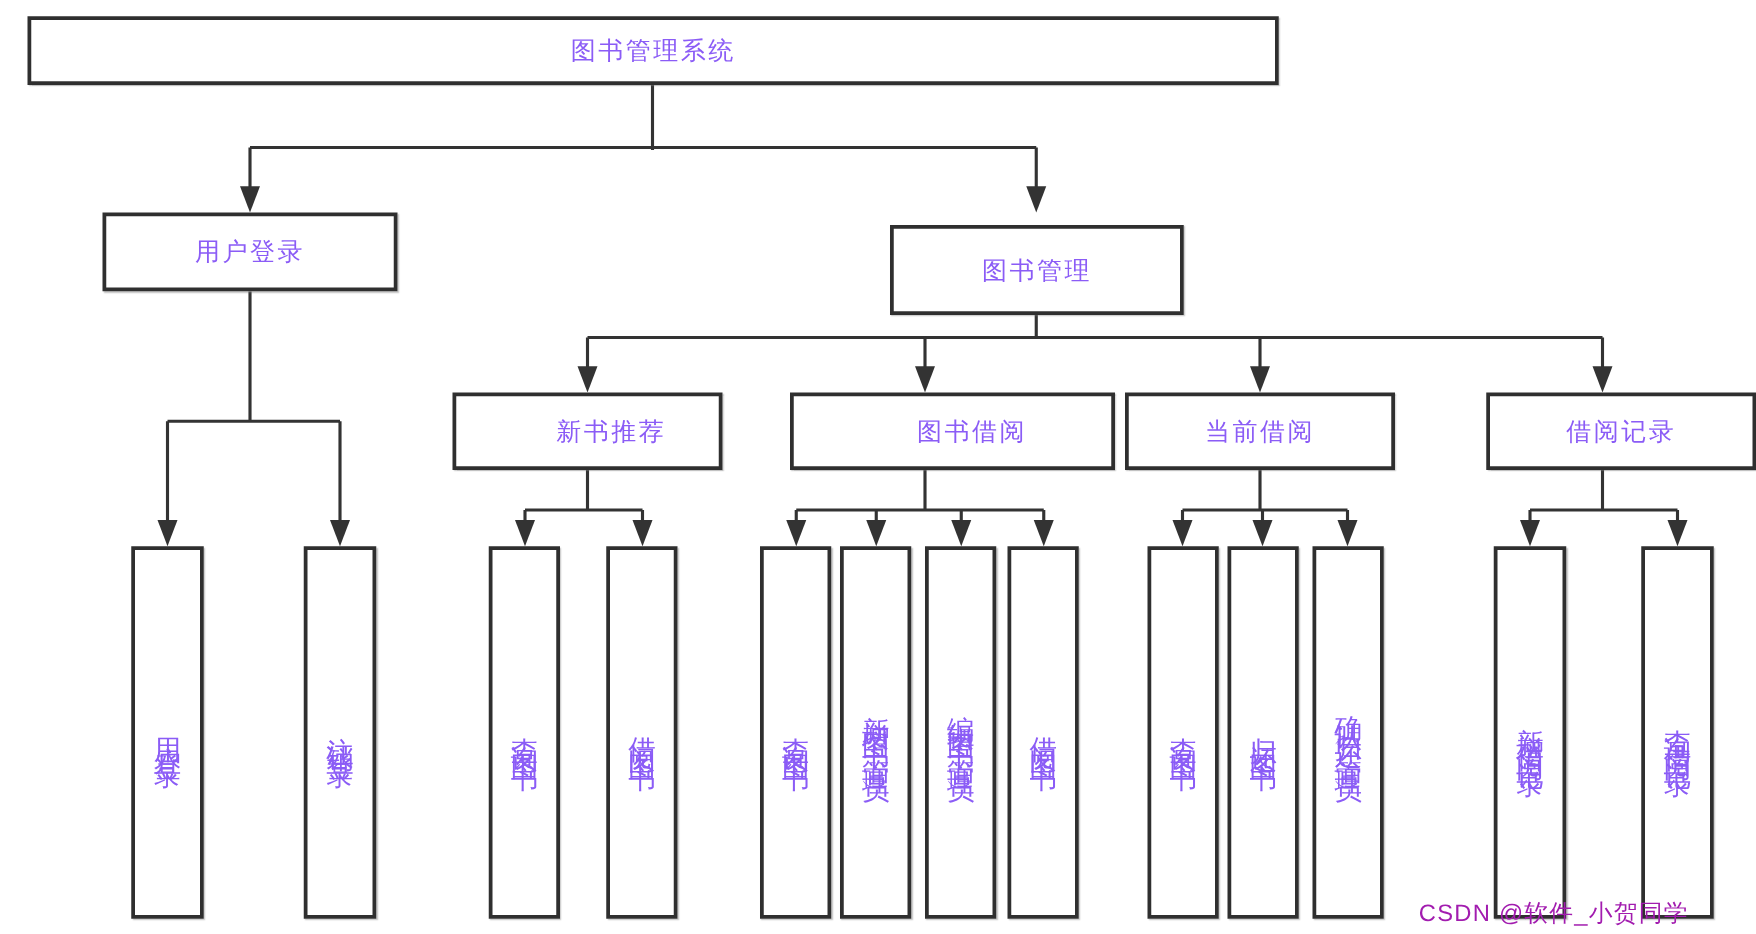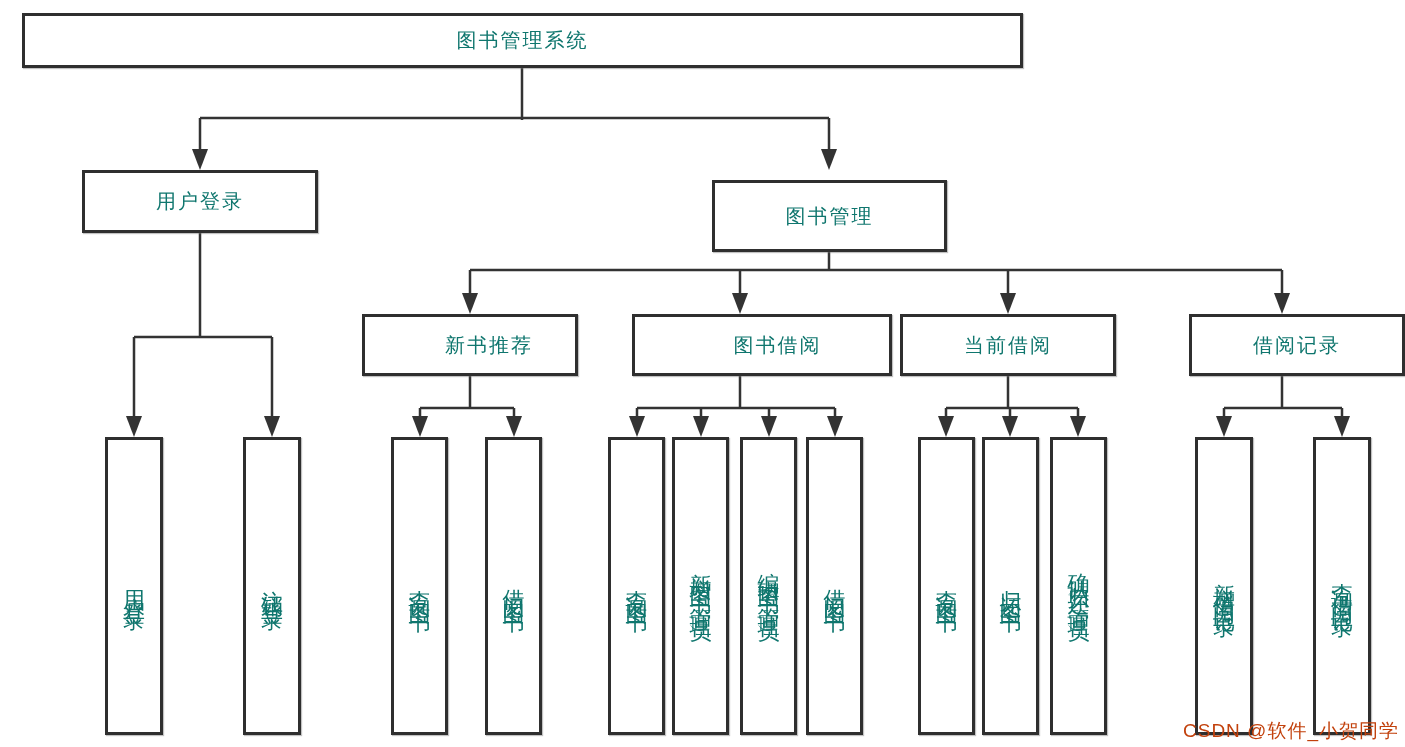--- a/index.html
+++ b/index.html
@@ -20,21 +20,21 @@
     left: 0;
     top: 0;
     z-index: 1;
   }
   .node {
     position: absolute;
     box-sizing: border-box;
     background: #ffffff;
     border: 3px solid #2f2f2f;
     box-shadow: 1px 1px 1px rgba(120,120,120,0.45);
-    color: #0f766e;
+    color: #8b5cf6;
     display: flex;
     align-items: center;
     justify-content: center;
     z-index: 2;
     font-size: 20px;
     letter-spacing: 2px;
     white-space: nowrap;
   }
   .node.leaf {
     writing-mode: vertical-rl;
@@ -135,15 +135,15 @@
   <div class="node leaf" style="left:740px; top:437px; width:57px; height:298px;">编辑图书（管理员）</div>
   <div class="node leaf" style="left:806px; top:437px; width:57px; height:298px;">借阅图书</div>
 
   <div class="node leaf" style="left:918px; top:437px; width:57px; height:298px;">查询图书</div>
   <div class="node leaf" style="left:982px; top:437px; width:57px; height:298px;">归还图书</div>
   <div class="node leaf" style="left:1050px; top:437px; width:57px; height:298px;">确认归还（管理员）</div>
 
   <div class="node leaf" style="left:1195px; top:437px; width:58px; height:298px;">新增借阅记录</div>
   <div class="node leaf" style="left:1313px; top:437px; width:58px; height:298px;">查询借阅记录</div>
 
-  <div class="watermark" style="left:1183px; top:718px; color:#c2410c;">CSDN @软件_小贺同学</div>
+  <div class="watermark" style="left:1135px; top:718px; color:#a21caf;">CSDN @软件_小贺同学</div>
 
 </div>
 
 </body></html>

